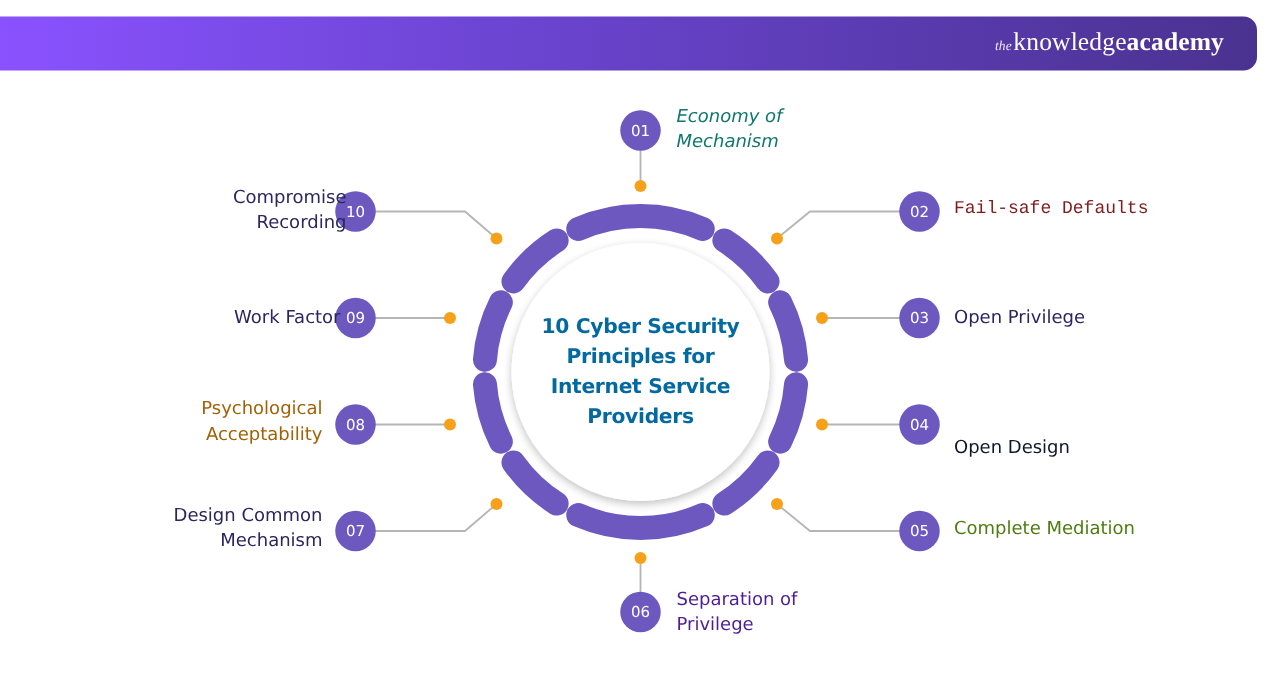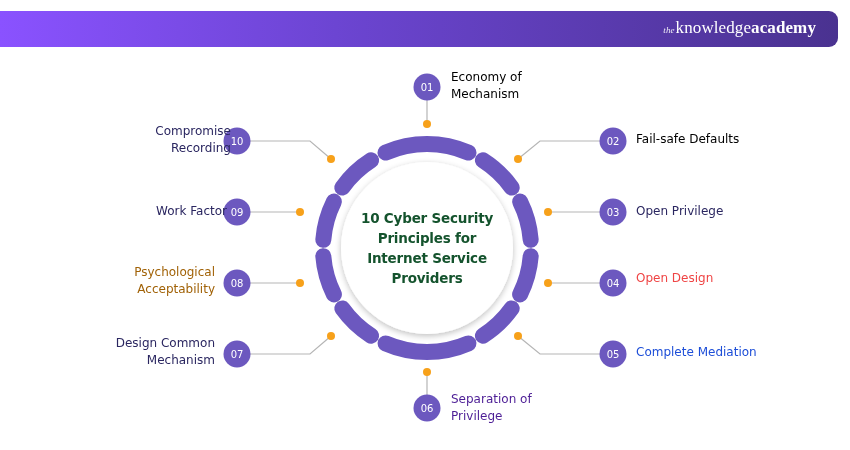--- a/index.html
+++ b/index.html
@@ -9,21 +9,21 @@
             border-radius: 0 9px 9px 0;
             background: linear-gradient(90deg, #8a52ff 0%, #6c45d2 40%, #4a3290 100%); }
   .brand { position: absolute; right: 22px; top: 7px; color: #ffffff;
            font-family: "Liberation Serif", "DejaVu Serif", serif; font-size: 17px; letter-spacing: 0.1px; }
   .brand .the { font-style: italic; font-size: 9px; opacity: 0.9; margin-right: 1px; margin-left: 37px; }
   .brand .know { font-weight: normal; }
   .brand .acad { font-weight: bold; }
   svg.diagram { position: absolute; left: 0; top: 0; }
   .center-text { position: absolute; left: 347px; top: 208px; width: 160px; text-align: center;
                  font-family: "DejaVu Sans", sans-serif; font-weight: bold; font-size: 13.5px;
-                 line-height: 20px; color: #14532d; letter-spacing: -0.2px; }
+                 line-height: 20px; color: #0369a1; letter-spacing: -0.2px; }
   .label { position: absolute; color: #2a2660; font-family: "DejaVu Sans", sans-serif;
            font-size: 12px; line-height: 17px; white-space: pre-line; }
   .label.left { text-align: right; }
   .label.right { text-align: left; }
   .badge-num { font-family: "DejaVu Sans", sans-serif; font-size: 10px; fill: #ffffff; }
 </style>
 </head>
 <body>
 
 <div class="banner" style="background: linear-gradient(90deg, rgb(138, 82, 255) 0%, rgb(108, 69, 210) 40%, rgb(74, 50, 144) 100%);">
@@ -124,26 +124,26 @@
       <g>
         <circle cx="237" cy="141" r="13.5" fill="#6c58bf"></circle>
         <text x="237" y="144.6" text-anchor="middle" class="badge-num">10</text>
       </g>
     </g>
 </svg>
 
 <div class="center-text">10 Cyber Security Principles for Internet Service Providers</div>
 
 <div id="labels">
-    <div class="label right" style="left: 451px; top: 69px; width: 120px; color: #000000;">Economy of
+    <div class="label right" style="left: 451px; top: 69px; width: 120px; color: #0f766e; font-style: italic;">Economy of
 Mechanism</div>
-    <div class="label right" style="left: 636px; top: 131px; width: 160px; color: #000000;">Fail-safe Defaults</div>
+    <div class="label right" style="left: 636px; top: 131px; width: 160px; color: #7f1d1d; font-family: Liberation Mono, monospace;">Fail-safe Defaults</div>
     <div class="label right" style="left: 636px; top: 203px; width: 160px; color: rgb(42, 38, 96);">Open Privilege</div>
-    <div class="label right" style="left: 636px; top: 270px; width: 160px; color: #ef4444;">Open Design</div>
-    <div class="label right" style="left: 636px; top: 344px; width: 160px; color: #1d4ed8;">Complete Mediation</div>
+    <div class="label right" style="left: 636px; top: 290px; width: 160px; color: #0f172a;">Open Design</div>
+    <div class="label right" style="left: 636px; top: 344px; width: 160px; color: #4d7c0f;">Complete Mediation</div>
     <div class="label right" style="left: 451px; top: 391px; width: 120px; color: #4c1d95;">Separation of
 Privilege</div>
     <div class="label left" style="left: 80px; top: 335px; width: 135px; color: rgb(42, 38, 96);">Design Common
 Mechanism</div>
     <div class="label left" style="left: 80px; top: 264px; width: 135px; color: #a16207;">Psychological
 Acceptability</div>
     <div class="label left" style="left: 92px; top: 203px; width: 135px; color: rgb(42, 38, 96);">Work Factor</div>
     <div class="label left" style="left: 96px; top: 123px; width: 135px; color: rgb(42, 38, 96);">Compromise
 Recording</div>
   </div>

